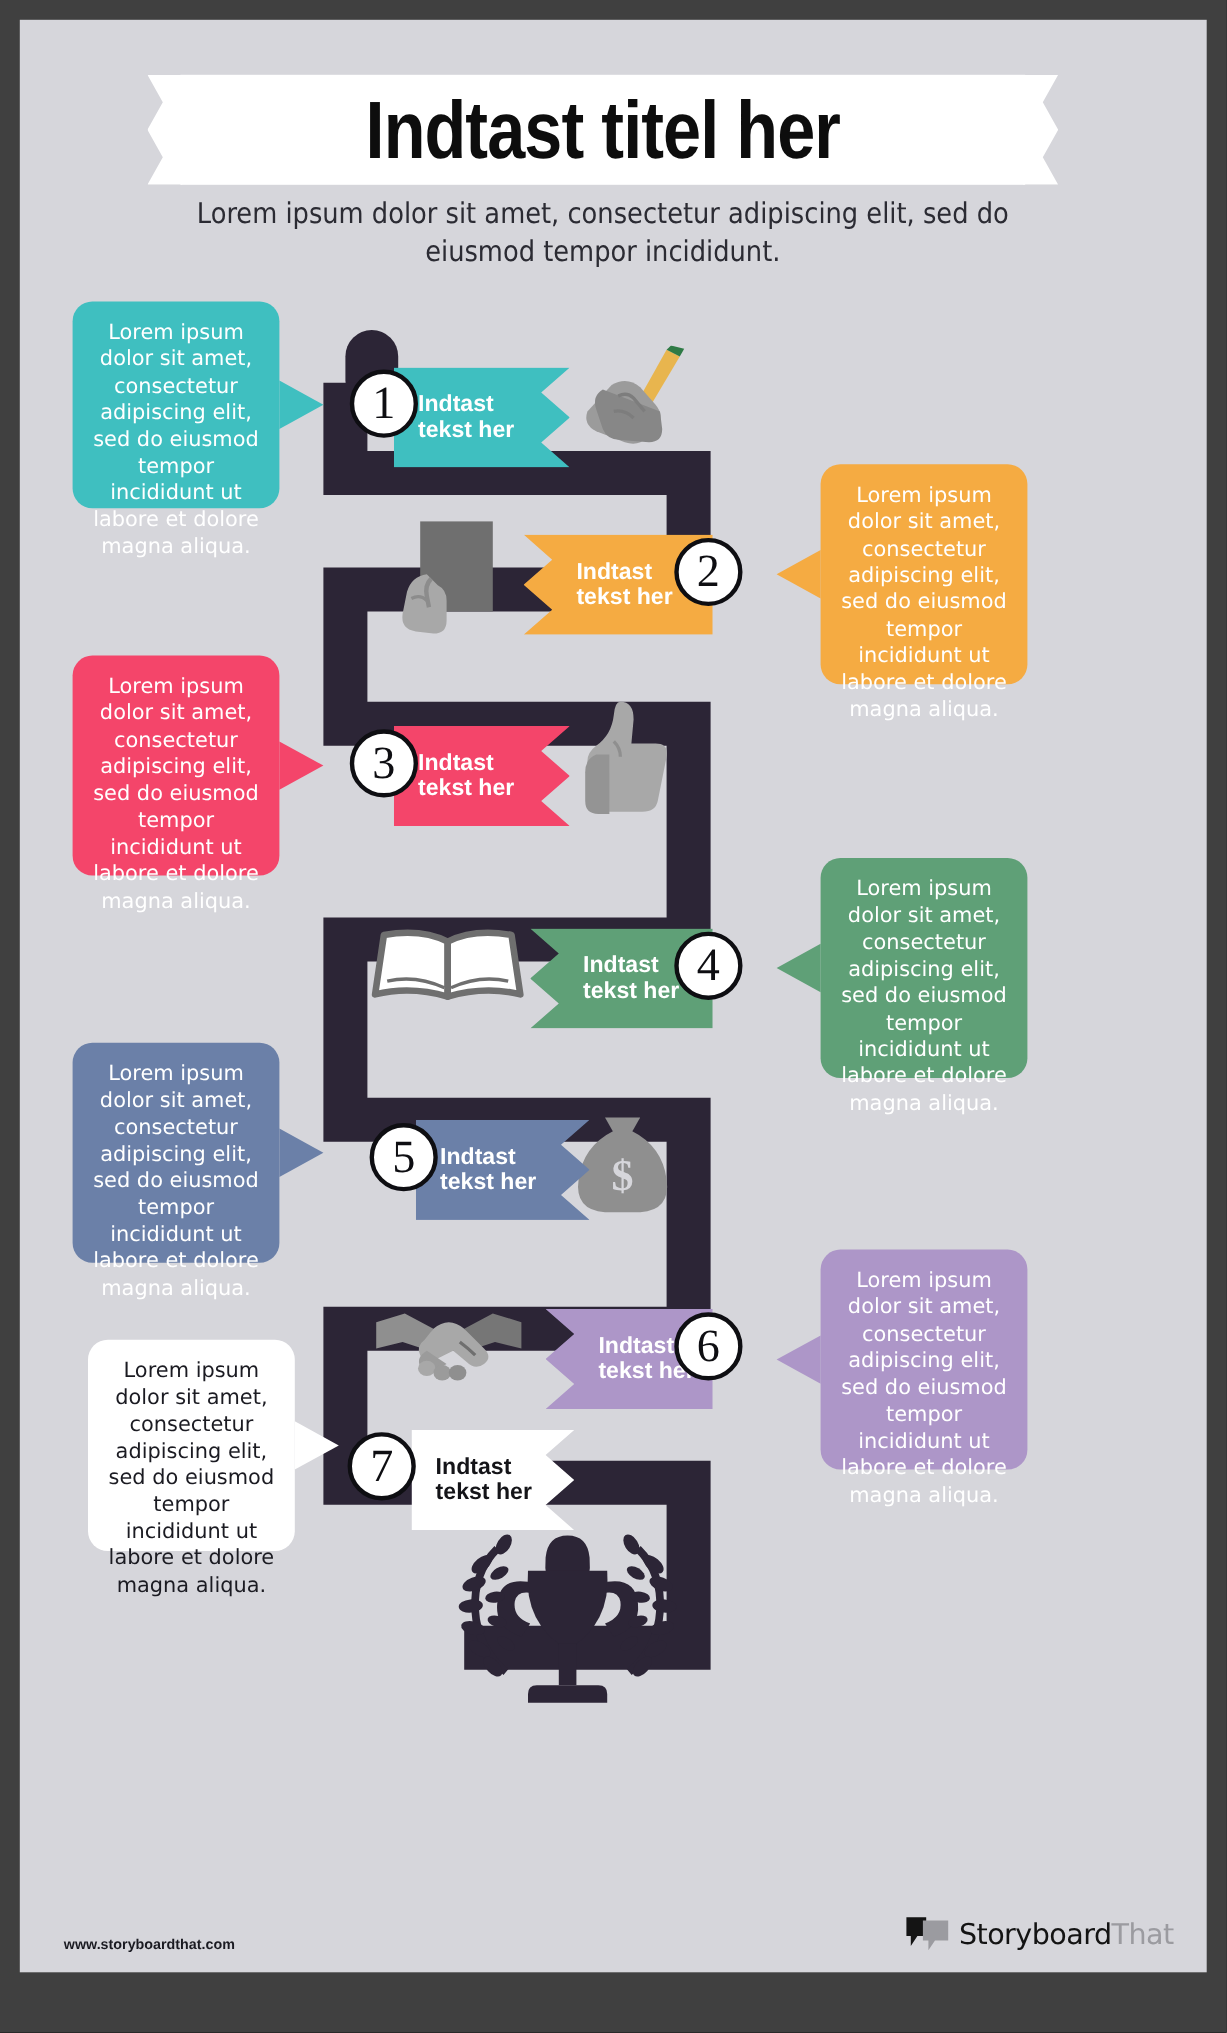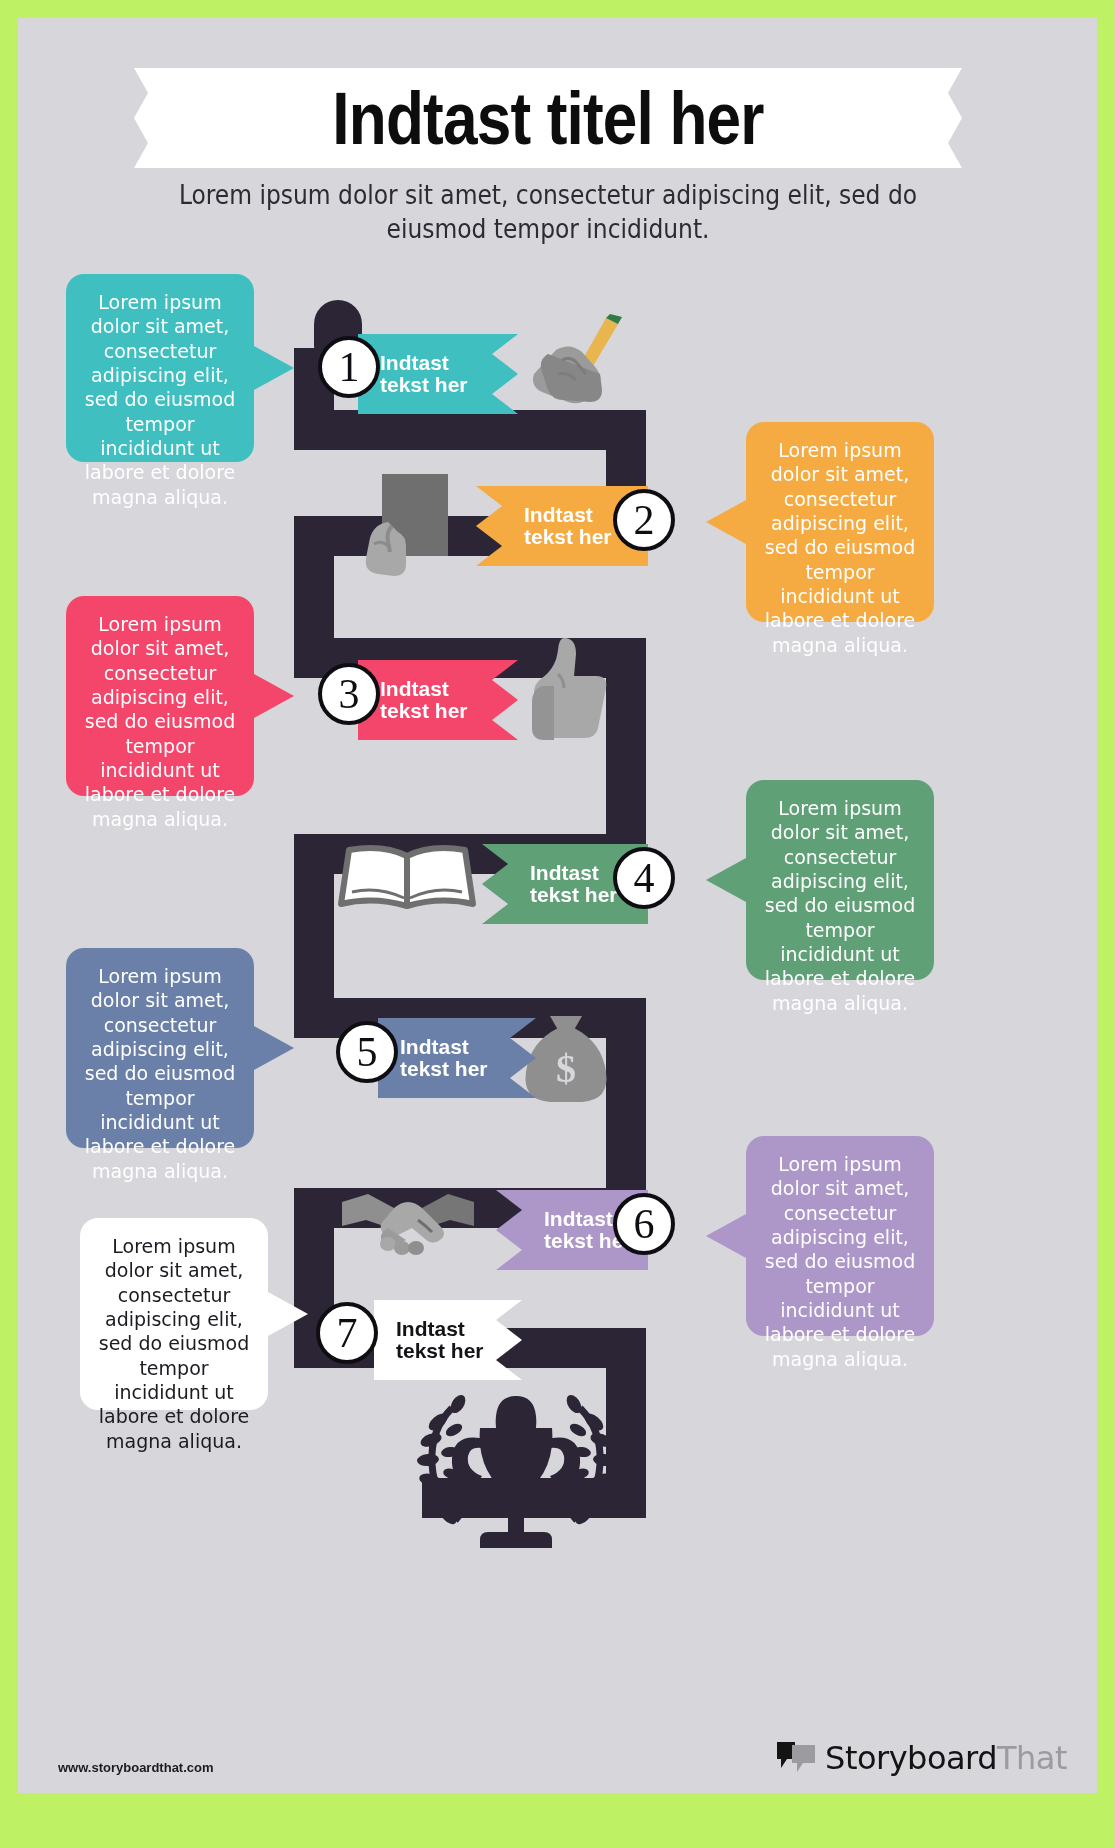--- a/index.html
+++ b/index.html
@@ -1,21 +1,21 @@
 <!DOCTYPE html>
 <html><head>
 <meta charset="utf-8">
 <style>
   html,body{margin:0;padding:0;background:#000;}
   body{font-family:"Liberation Sans", sans-serif;}
 
   #poster{
     position:relative;
     width:1115px;height:1848px;
-    background:#bef264;
+    background:#404040;
     overflow:hidden;
   }
   #canvas{
     position:absolute;
     left:18px;top:18px;
     width:1079px;height:1775px;
     background:#d6d6db;
     overflow:hidden;
   }
 
@@ -73,21 +73,21 @@
   .num{
     position:absolute;width:62px;height:62px;border-radius:50%;
     background:#fff;border:4px solid #0e0e12;box-sizing:border-box;
     display:flex;align-items:center;justify-content:center;
     font-family:"Liberation Serif",serif;font-size:42px;color:#0e0e12;
     z-index:6;
   }
 
   
   .ribbon{
-    position:absolute;height:80px;box-sizing:border-box;
+    position:absolute;height:91px;box-sizing:border-box;
     display:flex;align-items:center;
     font-family:"Liberation Sans Narrow","Liberation Sans",sans-serif;
     font-weight:bold;font-size:21px;line-height:1.05;color:#fff;
     z-index:4;
   }
   .ribbon.dark{color:#141418;}
   .ribbon span{display:block;white-space:pre-line;}
   .ribbon.notch-r{
     clip-path:polygon(0 0, calc(100% - 26px) 0, 100% 0,
       calc(100% - 26px) 25%, 100% 50%, calc(100% - 26px) 75%, 100% 100%, 0 100%);
@@ -106,21 +106,21 @@
   .footer-url{
     position:absolute;left:40px;bottom:18px;
     font-family:"Liberation Sans Narrow","Liberation Sans",sans-serif;
     font-weight:bold;font-size:13px;color:#1b1b22;
   }
   .logo{
     position:absolute;right:30px;bottom:16px;
     display:flex;align-items:center;gap:8px;
   }
   .logo-text{
-    font-size:32px;letter-spacing:-.5px;
+    font-size:26px;letter-spacing:-.5px;
     font-family:"DejaVu Sans",sans-serif;
   }
   .logo-text .b{color:#131313;}
   .logo-text .g{color:#9b9ba0;}
 </style>
 </head>
 <body>
 
 <div id="poster">
 <div id="canvas">

